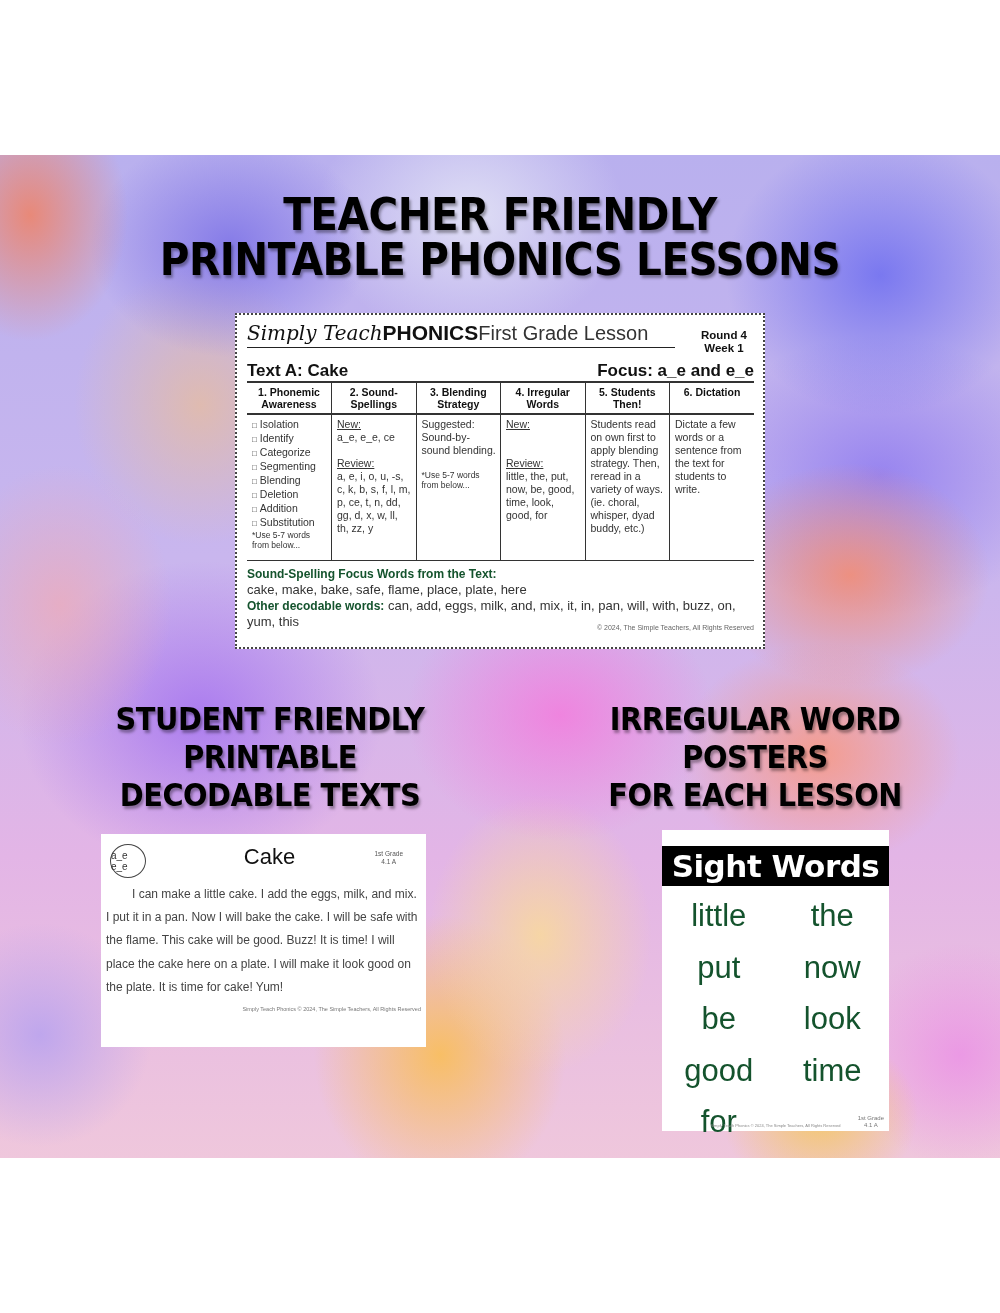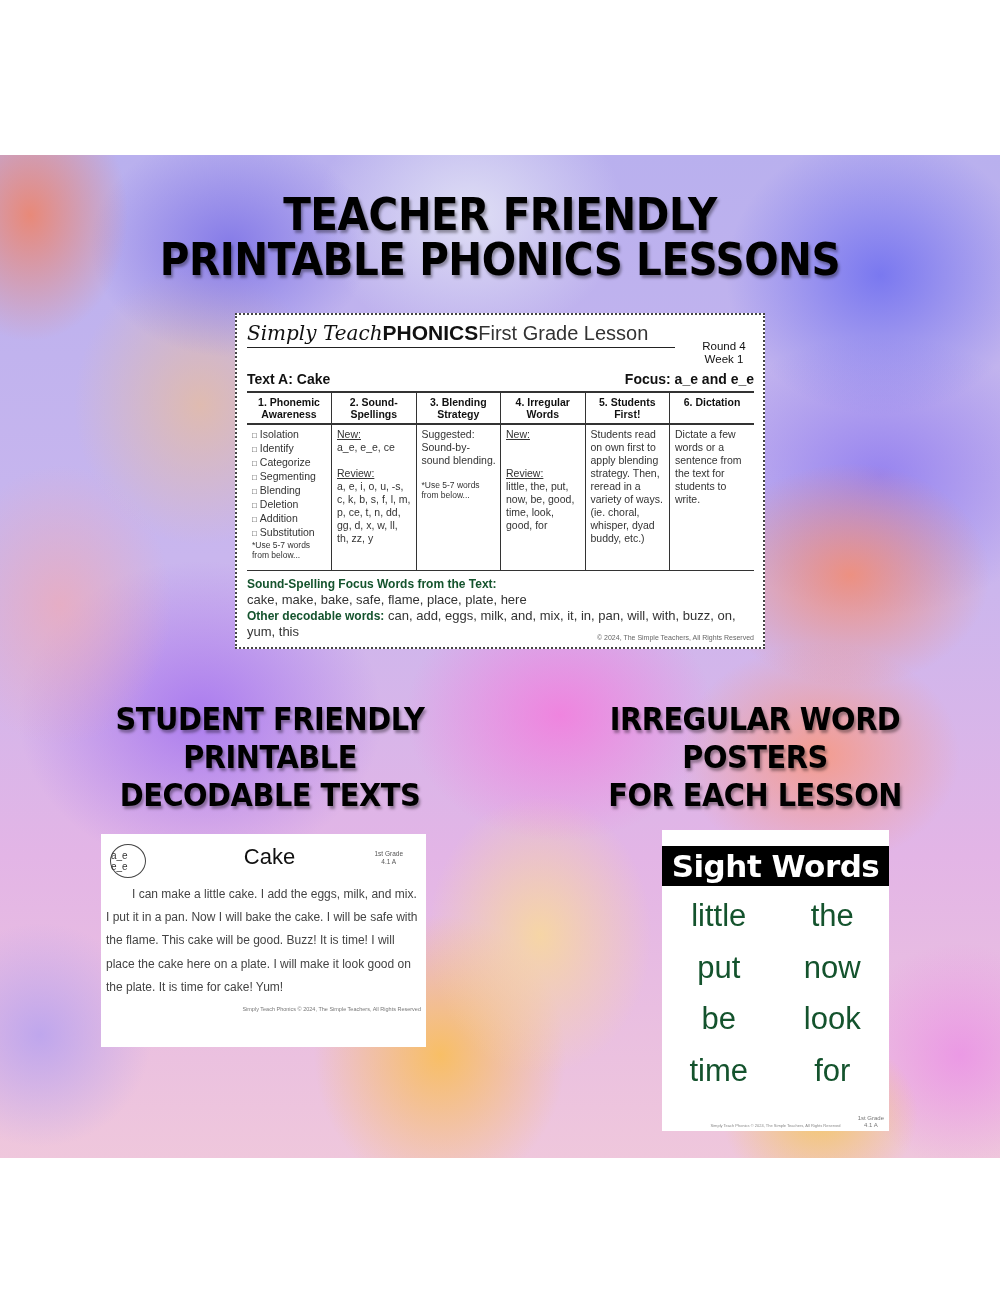--- a/index.html
+++ b/index.html
@@ -47,22 +47,22 @@
     font-family: "Liberation Sans", sans-serif;
   }
   .lesson-title-row { display: flex; align-items: flex-start; justify-content: space-between; height: 38px; }
   .lesson-title {
     border-bottom: 1.5px solid #222; padding-bottom: 2px; white-space: nowrap;
     display: flex; align-items: baseline; width: 428px;
   }
   .brand-script { font-family: "DejaVu Serif", serif; font-style: italic; font-size: 20px; color: #111; }
   .brand-bold { font-weight: bold; font-size: 21px; }
   .brand-light { font-size: 20px; color: #333; font-weight: normal; }
-  .round { font-size: 11.5px; font-weight: normal; text-align: center; line-height: 13px; margin-top: 19px; width: 60px; }
-  .lesson-sub { display: flex; justify-content: space-between; font-size: 14px; font-weight: bold; margin-top: 12px; height: 18px; }
+  .round { font-size: 11.5px; font-weight: bold; text-align: center; line-height: 13px; margin-top: 8px; width: 60px; }
+  .lesson-sub { display: flex; justify-content: space-between; font-size: 17px; font-weight: bold; margin-top: 2px; height: 18px; }
   .lesson-table { width: 100%; border-collapse: collapse; margin-top: 2px; table-layout: fixed; }
   .lesson-table th {
     font-size: 10.5px; font-weight: bold; line-height: 12px; padding: 3px 2px;
     border-top: 2px solid #333; border-bottom: 2px solid #333; border-left: 1.5px solid #333;
     text-align: center; vertical-align: top; height: 32px;
   }
   .lesson-table th:first-child, .lesson-table td:first-child { border-left: none; }
   .lesson-table td {
     font-size: 10.5px; line-height: 13px; color: #333; vertical-align: top;
     padding: 3px 4px 0 5px; border-left: 1.5px solid #333; height: 146px;
@@ -134,21 +134,21 @@
     <span>Focus: a_e and e_e</span>
   </div>
 
   <table class="lesson-table">
     <thead>
       <tr>
         <th><span>1. Phonemic</span><br><span>Awareness</span></th>
         <th><span>2. Sound-</span><br><span>Spellings</span></th>
         <th><span>3. Blending</span><br><span>Strategy</span></th>
         <th><span>4. Irregular</span><br><span>Words</span></th>
-        <th><span>5. Students</span><br><span>First!</span></th>
+        <th><span>5. Students</span><br><span>Then!</span></th>
         <th><span>6. Dictation</span><br><span></span></th>
       </tr>
     </thead>
     <tbody>
       <tr>
         <td>
           <span class="cb">Isolation</span>
           <span class="cb">Identify</span>
           <span class="cb">Categorize</span>
           <span class="cb">Segmenting</span>
@@ -225,20 +225,21 @@
 
 <section class="poster">
   <div class="poster-head">Sight Words</div>
   <div class="poster-grid">
     <div class="poster-word">little</div>
     <div class="poster-word">the</div>
     <div class="poster-word">put</div>
     <div class="poster-word">now</div>
     <div class="poster-word">be</div>
     <div class="poster-word">look</div>
+    <div class="poster-word">good</div>
     <div class="poster-word">time</div>
     <div class="poster-word">for</div>
   </div>
   <div class="poster-foot">Simply Teach Phonics © 2024, The Simple Teachers, All Rights Reserved</div>
   <div class="poster-grade">
     <div>1st Grade</div>
     <div>4.1 A</div>
   </div>
 </section>
 

